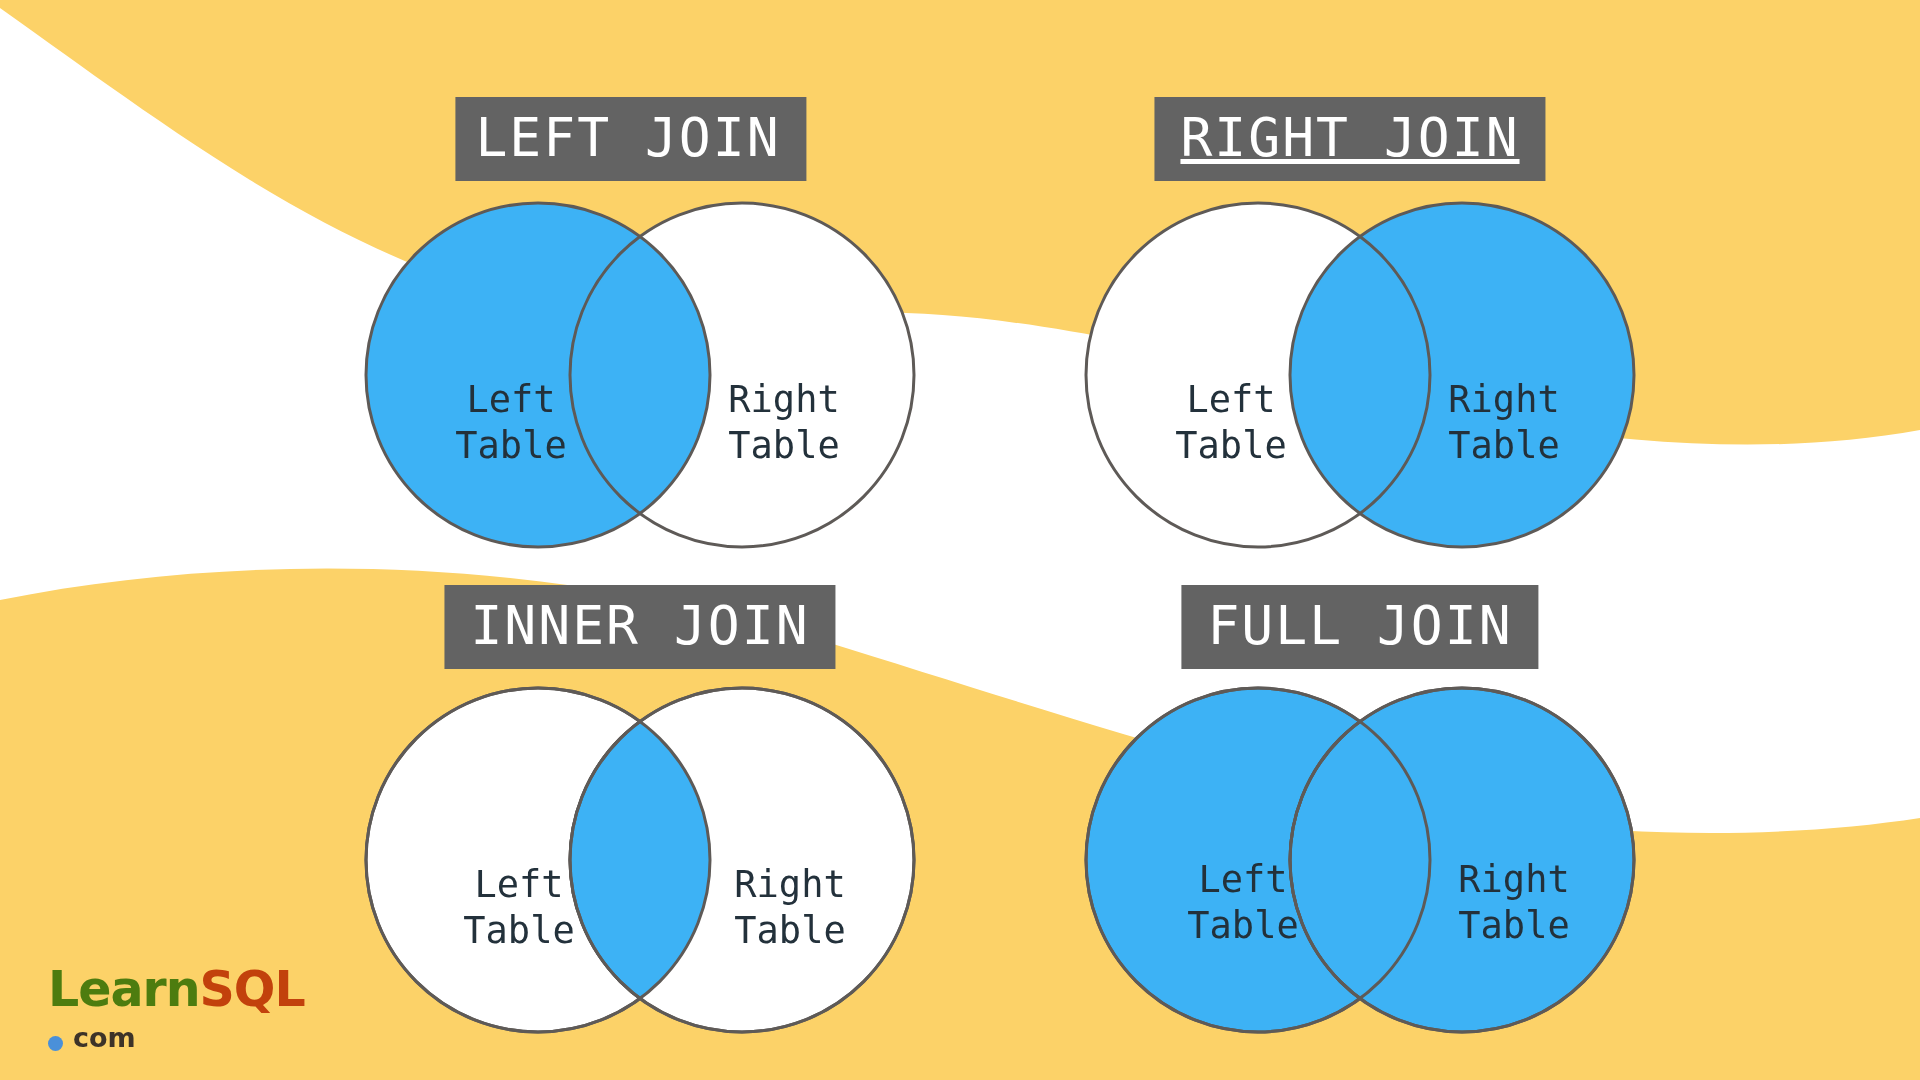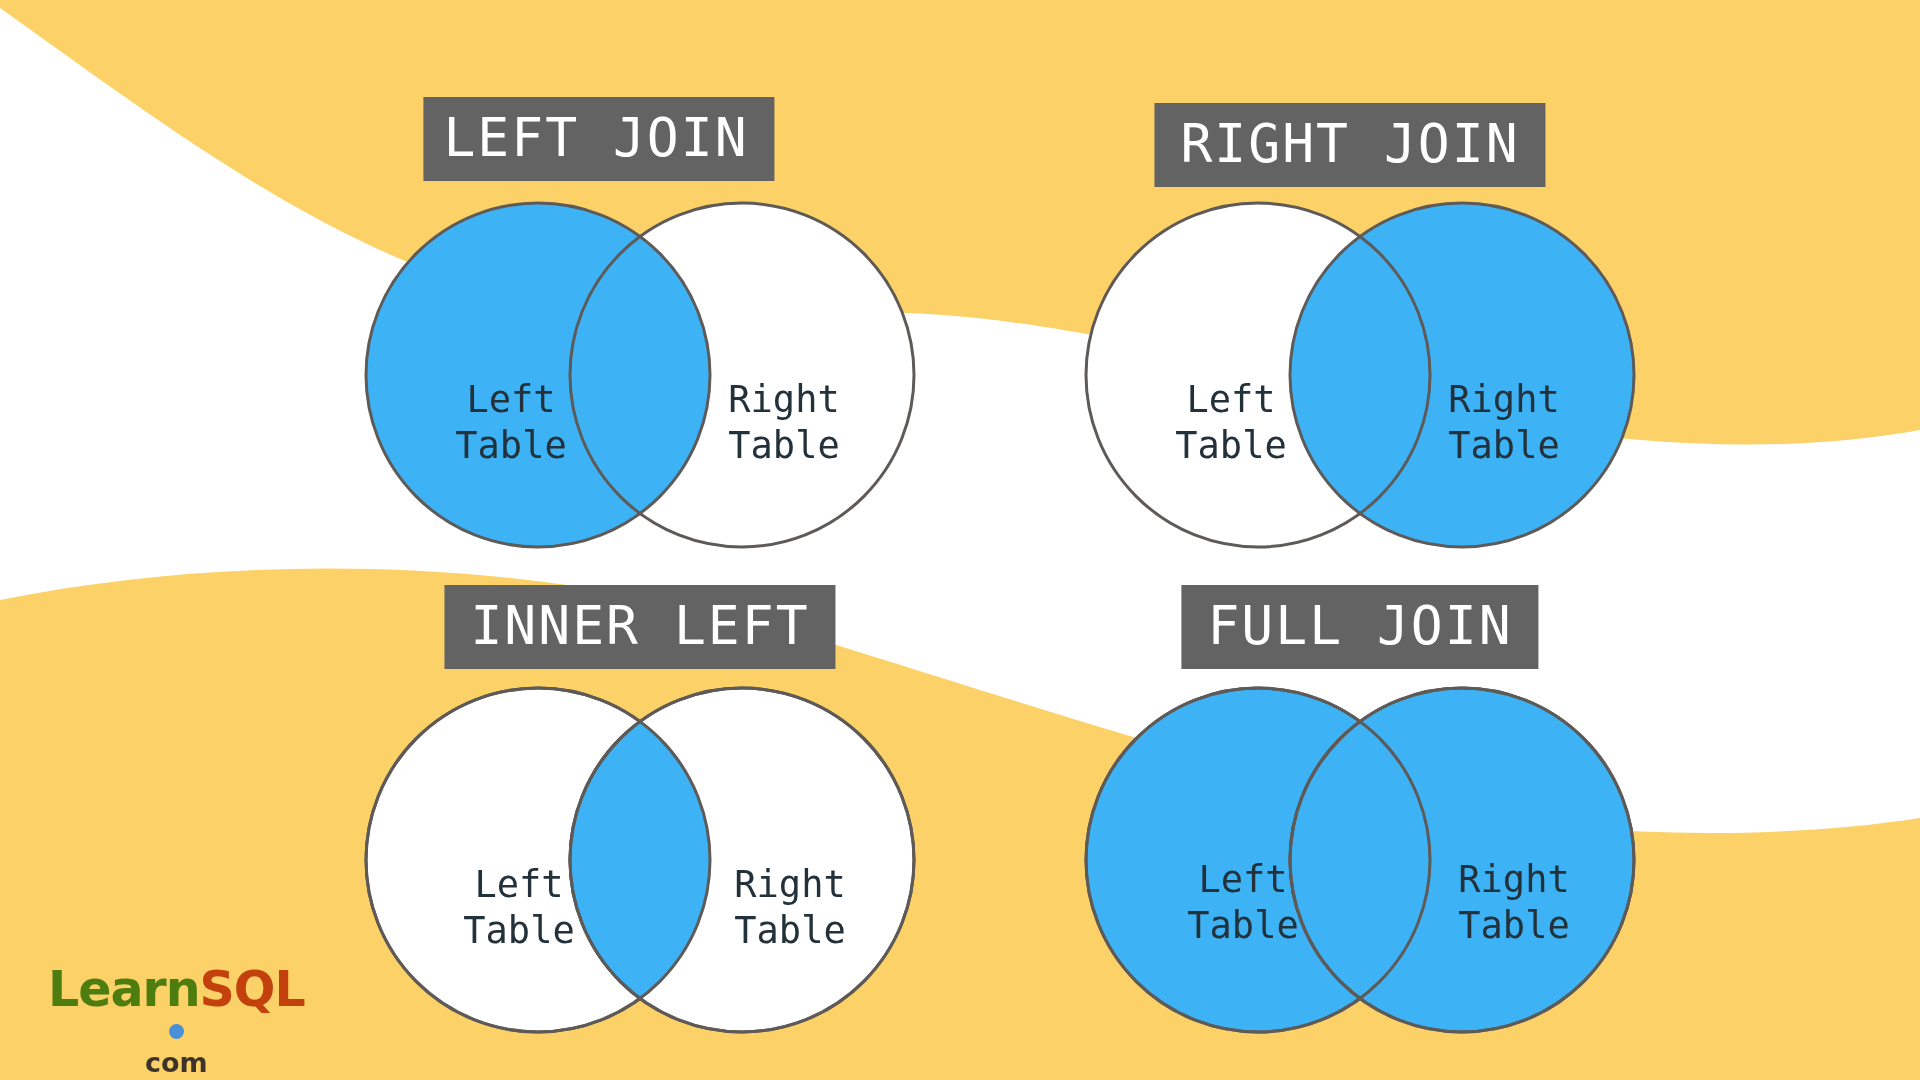--- a/index.html
+++ b/index.html
@@ -48,21 +48,21 @@
   #logo{position:absolute;left:48px;top:965px;}
   .logo-word{
     font-family:"DejaVu Sans",sans-serif;
     font-size:49px;
     font-weight:bold;
     letter-spacing:-1px;
     line-height:1;
   }
   .logo-learn{color:#4d7c0f;}
   .logo-sql{color:#c2410c;}
-  #logo-com-row{display:flex;align-items:center;gap:10px;margin-top:10px;flex-direction:column;}
+  #logo-com-row{display:flex;align-items:flex-end;gap:10px;margin-top:10px;}
   #logo-dot{width:15px;height:15px;border-radius:50%;background:#4A90D9;display:block;}
   #logo-com{
     font-family:"DejaVu Sans",sans-serif;
     font-size:27px;font-weight:bold;color:#3D3328;line-height:1;
   }
 </style>
 </head>
 <body>
 
 <div id="stage">
@@ -75,21 +75,21 @@
              C600,342 430,290 250,180
              C150,118 60,50 0,8 Z"></path>
 
     <path fill="#FCD268" d="M0,600 C260,548 560,560 820,640
              C1060,714 1250,780 1450,812
              C1620,840 1790,838 1920,818 L1920,1080 L0,1080 Z"></path>
   </svg>
 
   <div class="panel">
 
-    <div class="join-title" style="left:599px;top:97px;padding-left:20px;">LEFT JOIN</div>
+    <div class="join-title" style="left:631px;top:97px;padding-left:20px;">LEFT JOIN</div>
 
     <svg class="venn" style="left:350px;top:195px;width:580px;height:360px;" viewBox="0 0 580 360">
       <defs>
         <clipPath id="clipA1">
             <circle cx="188" cy="180" r="172"></circle>
           </clipPath>
       </defs>
 
       <circle cx="392" cy="180" r="172" fill="#FFFFFF" stroke="#5E5A57" stroke-width="3"></circle>
 
@@ -99,42 +99,42 @@
     </svg>
 
     <div class="circle-label" style="left:511px;top:382px;">Left
 Table</div>
     <div class="circle-label" style="left:784px;top:382px;">Right
 Table</div>
   </div>
 
   <div class="panel">
 
-    <div class="join-title" style="left:1350px;top:103px;">RIGHT JOIN</div>
+    <div class="join-title" style="left:1350px;top:97px;text-decoration:underline;">RIGHT JOIN</div>
 
     <svg class="venn" style="left:1070px;top:195px;width:580px;height:360px;" viewBox="0 0 580 360">
       <defs>
         <clipPath id="clipB1">
             <circle cx="392" cy="180" r="172"></circle>
           </clipPath>
       </defs>
       <circle cx="188" cy="180" r="172" fill="#FFFFFF" stroke="#5E5A57" stroke-width="3"></circle>
       <circle cx="392" cy="180" r="172" fill="#3DB2F5" stroke="#5E5A57" stroke-width="3"></circle>
       <circle cx="188" cy="180" r="172" fill="none" stroke="#5E5A57" stroke-width="3" clip-path="url(#clipB1)"></circle>
     </svg>
 
     <div class="circle-label" style="left:1231px;top:382px;">Left
 Table</div>
     <div class="circle-label" style="left:1504px;top:382px;">Right
 Table</div>
   </div>
 
   <div class="panel">
 
-    <div class="join-title" style="left:640px;top:585px;">INNER LEFT</div>
+    <div class="join-title" style="left:640px;top:585px;">INNER JOIN</div>
 
     <svg class="venn" style="left:350px;top:680px;width:580px;height:360px;" viewBox="0 0 580 360">
       <defs>
         <clipPath id="clipC1">
             <circle cx="188" cy="180" r="172"></circle>
           </clipPath>
       </defs>
       <circle cx="188" cy="180" r="172" fill="#FFFFFF" stroke="#5E5A57" stroke-width="3"></circle>
       <circle cx="392" cy="180" r="172" fill="#FFFFFF" stroke="#5E5A57" stroke-width="3"></circle>
 

